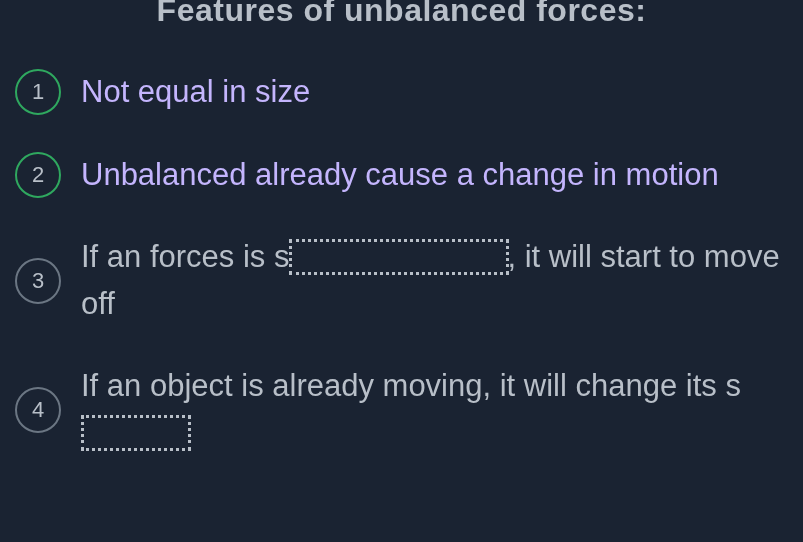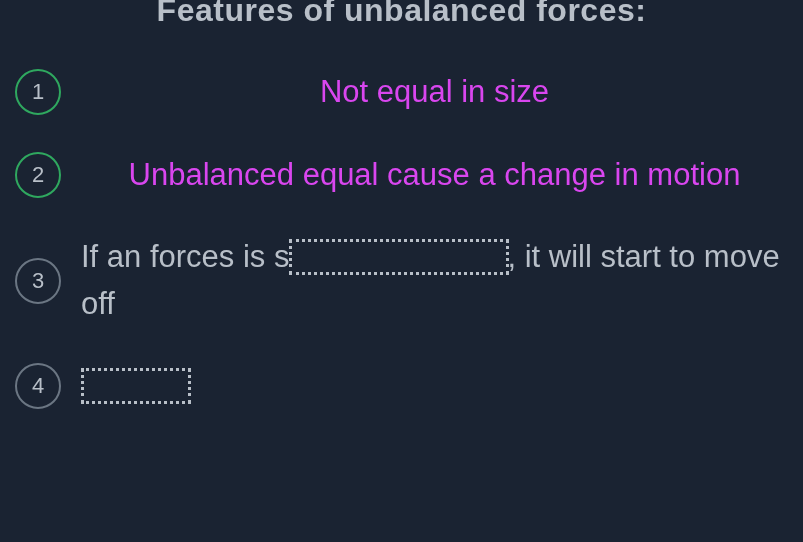--- a/index.html
+++ b/index.html
@@ -52,22 +52,21 @@
     .bullet-gray {
       border-color: #6b7683;
       color: #b8bfc8;
     }
     .content {
       font-size: 31px;
       line-height: 1.5;
       flex: 1;
     }
     .content-green {
-      color: #d946ef;
-      text-align: center;
+      color: #c4b5fd;
     }
     .content-gray {
       color: #b8bfc8;
     }
     .blank-input {
       display: inline-block;
       border: 3px dotted #b8bfc8;
       background: transparent;
       color: #b8bfc8;
       font-size: 31px;
@@ -95,30 +94,30 @@
 
 <div class="list">
 
   <div class="item">
     <div class="bullet bullet-green">1</div>
     <div class="content content-green">Not equal in size</div>
   </div>
 
   <div class="item">
     <div class="bullet bullet-green">2</div>
-    <div class="content content-green">Unbalanced equal cause a change in motion</div>
+    <div class="content content-green">Unbalanced already cause a change in motion</div>
   </div>
 
   <div class="item">
     <div class="bullet bullet-gray">3</div>
     <div class="content content-gray">
       <span>If an forces is s</span><input type="text" class="blank-input blank-wide" value="" style=""><span class="comma-after">, it will start to move off</span>
     </div>
   </div>
 
   <div class="item">
     <div class="bullet bullet-gray">4</div>
     <div class="content content-gray">
-      <input type="text" class="blank-input blank-narrow" value="" style=""><span></span>
+      <span>If an object is already moving, it will change its s</span><input type="text" class="blank-input blank-narrow" value="" style=""><span></span>
     </div>
   </div>
 
 </div>
 
 </body></html>

